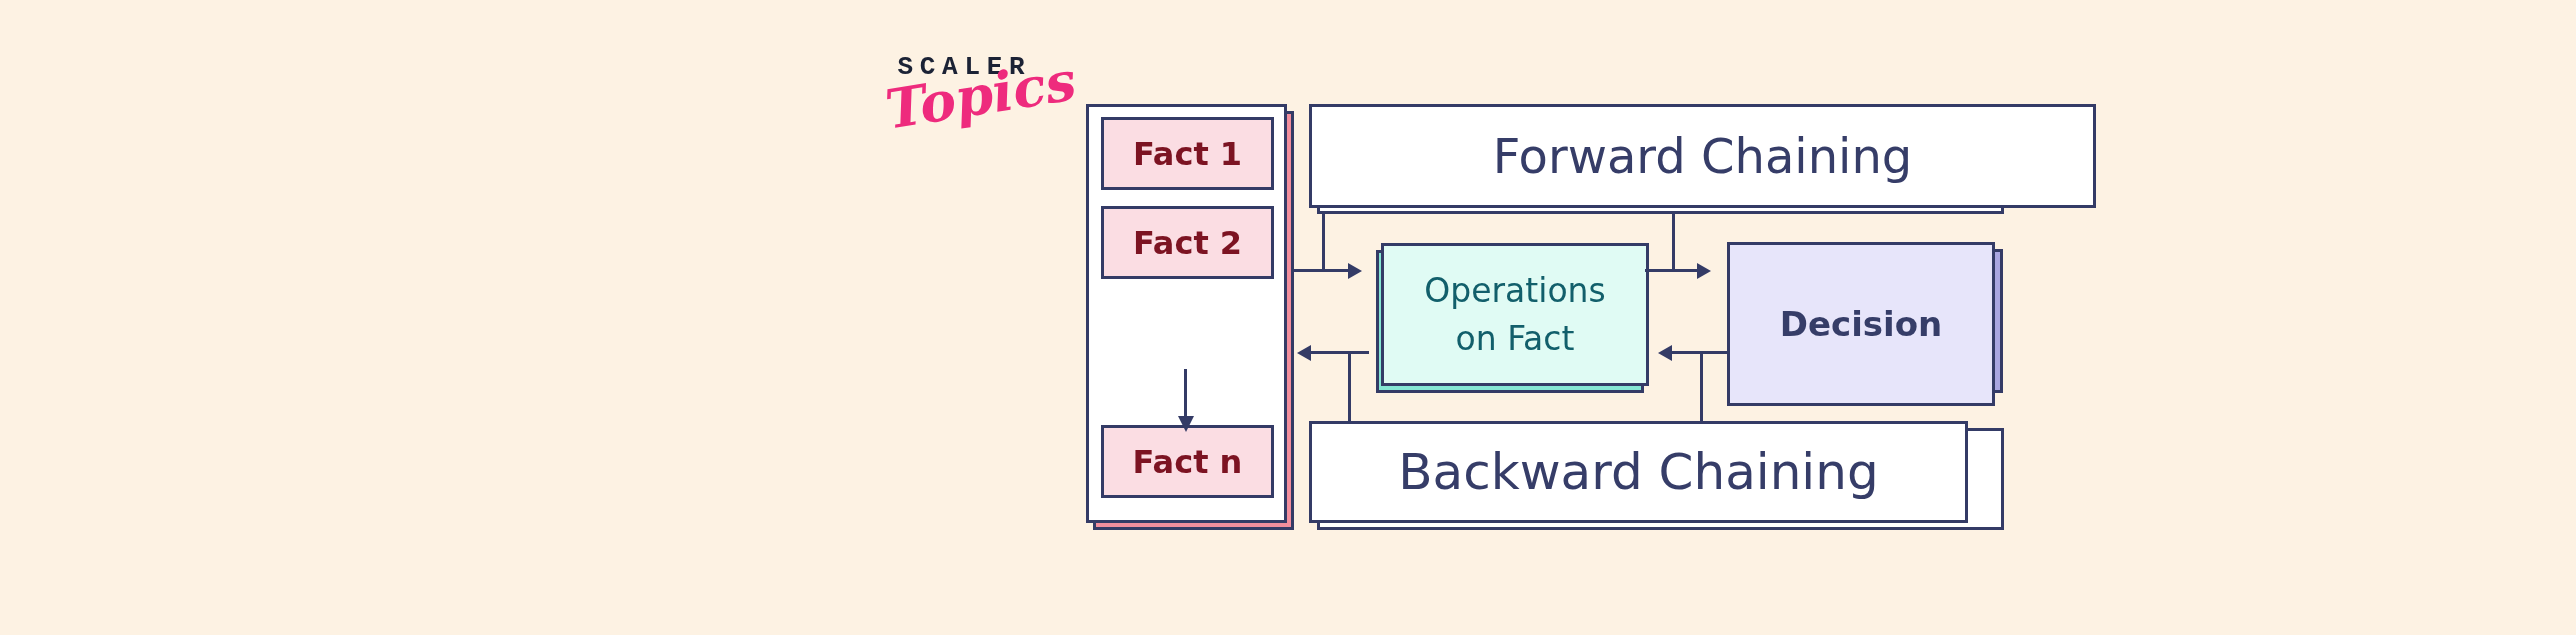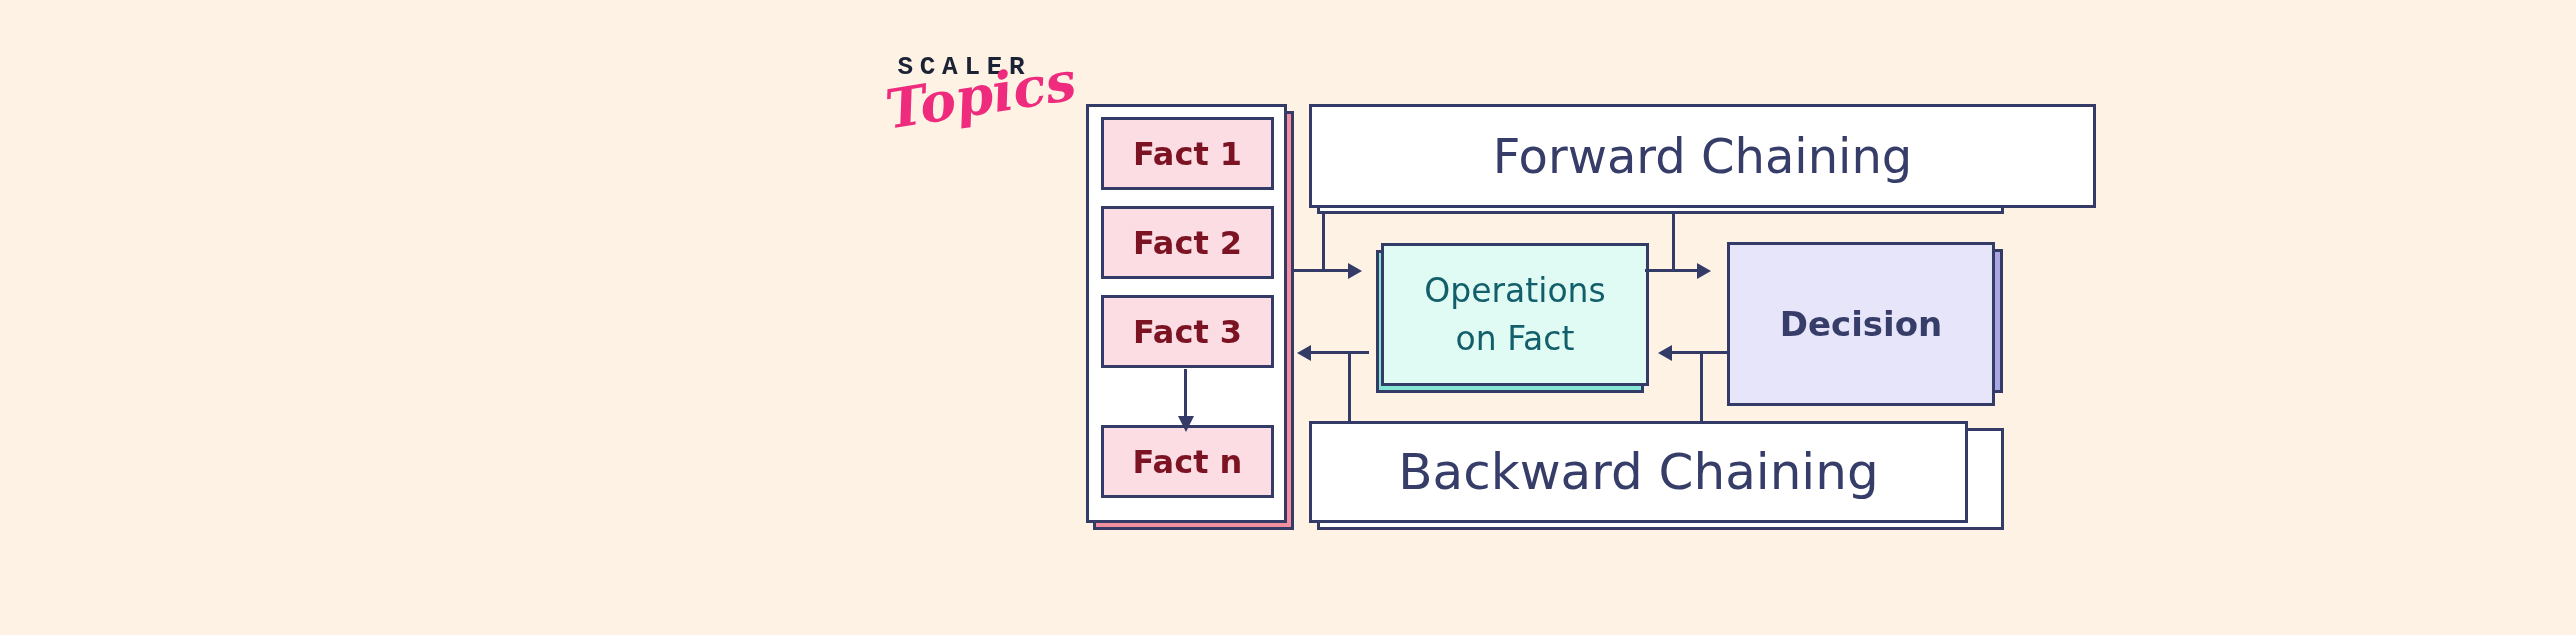--- a/index.html
+++ b/index.html
@@ -105,21 +105,20 @@
   <div class="logo">
     <div class="logo-brand">SCALER</div>
     <div class="logo-wordmark">Topics</div>
   </div>
 
   <div class="shadow-box facts-shadow"></div>
   <div class="main-box facts-main"></div>
 
   <div class="fact-box fact-1">Fact 1</div>
   <div class="fact-box fact-2">Fact 2</div>
-  <div class="fact-box fact-3">Fact 3</div>
   <div class="fact-box fact-n">Fact n</div>
 
   <div class="line v-line v-fact3-factn"></div>
   <div class="arrowhead arr-down a-into-factn"></div>
 
   <div class="shadow-box fc-shadow"></div>
   <div class="main-box fc-main">Forward Chaining</div>
 
   <div class="shadow-box bc-shadow"></div>
   <div class="main-box bc-main">Backward Chaining</div>

